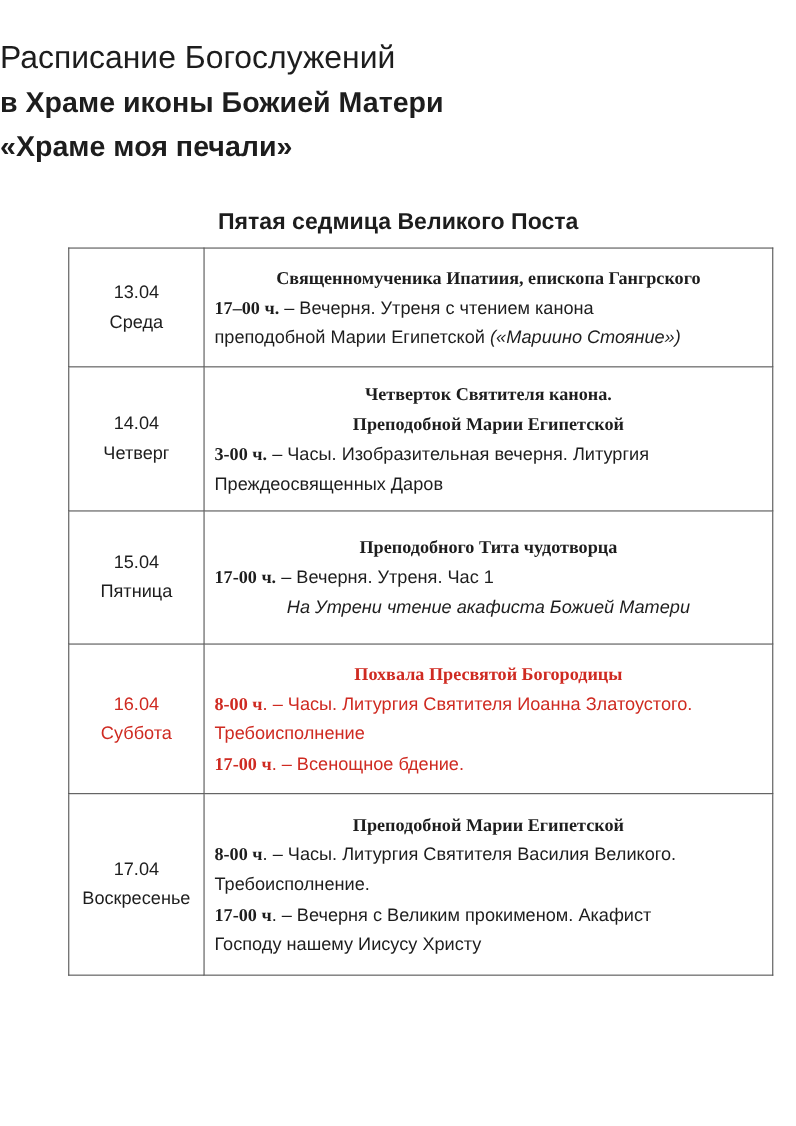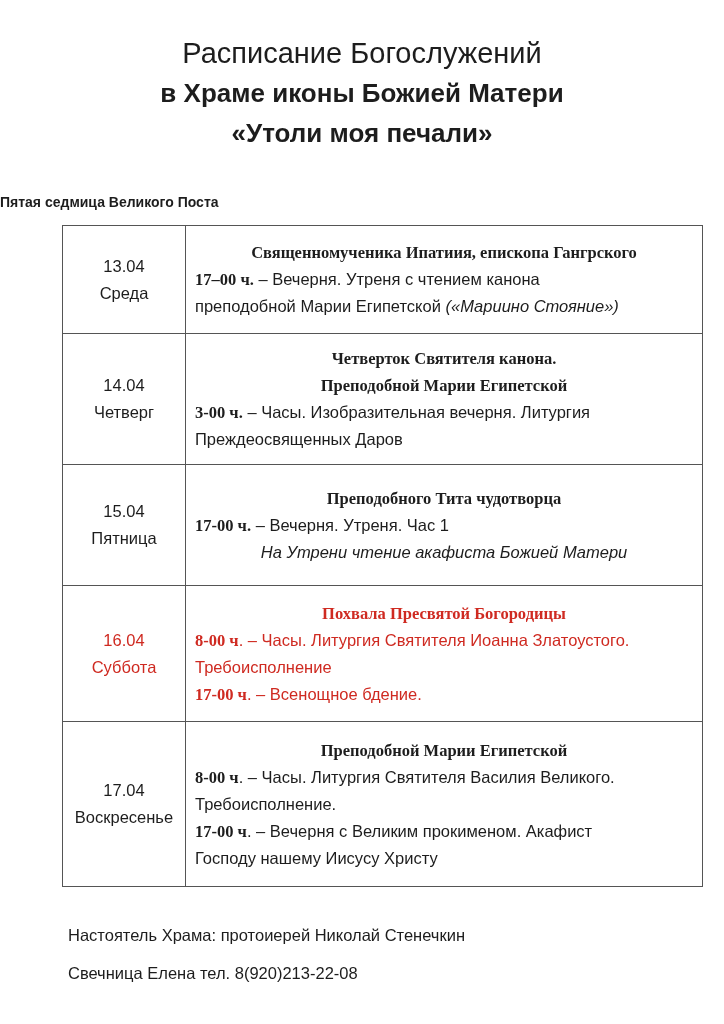--- a/index.html
+++ b/index.html
@@ -9,24 +9,24 @@
   }
   html,body{margin:0;padding:0;background:#ffffff;}
   .page{
     position:relative;
     width:724px;height:1024px;
     background:#ffffff;
     color:var(--text-col);
     font-family:"Liberation Sans","DejaVu Sans",sans-serif;
     overflow:hidden;
   }
-  .title-block{padding-top:33px;text-align:center;}
+  .title-block{padding-top:33px;text-align:left;}
   .t1{font-size:29px;font-weight:400;line-height:40px;}
   .t2{font-size:26px;font-weight:700;line-height:40px;}
-  .subtitle{margin-top:38px;font-size:14px;font-weight:700;line-height:22px;}
+  .subtitle{margin-top:38px;text-align:center;font-size:21px;font-weight:700;line-height:22px;}
   table.schedule{
     border-collapse:collapse;
     table-layout:fixed;
     margin:12px 0 17px 62px;
     width:618px;
   }
   table.schedule td{
     border:1px solid var(--border-col);
     vertical-align:middle;
   }
@@ -51,21 +51,21 @@
   .footer .f2{margin-top:17px;}
 </style>
 </head>
 <body>
 
 <div class="page">
 
   <div class="title-block">
     <div class="t1">Расписание Богослужений</div>
     <div class="t2">в Храме иконы Божией Матери</div>
-    <div class="t2">«Утоли моя печали»</div>
+    <div class="t2">«Храме моя печали»</div>
   </div>
 
   <div class="subtitle">Пятая седмица Великого Поста</div>
 
   <table class="schedule">
     <tbody>
 
       <tr style="height:108px;">
         <td class="date-cell">
           <div>13.04</div>
@@ -126,18 +126,14 @@
           <div class="ln"><span class="b">8-00 ч</span><span>. – Часы. Литургия Святителя Василия Великого.</span></div>
           <div class="ln"><span>Требоисполнение.</span></div>
           <div class="ln"><span class="b">17-00 ч</span><span>. – Вечерня с Великим прокименом. Акафист</span></div>
           <div class="ln"><span>Господу нашему Иисусу Христу</span></div>
         </td>
       </tr>
 
     </tbody>
   </table>
 
-  <div class="footer">
-    <div class="f1">Настоятель Храма: протоиерей Николай Стенечкин</div>
-    <div class="f2">Свечница Елена тел. 8(920)213-22-08</div>
-  </div>
 
 </div>
 
 </body></html>

